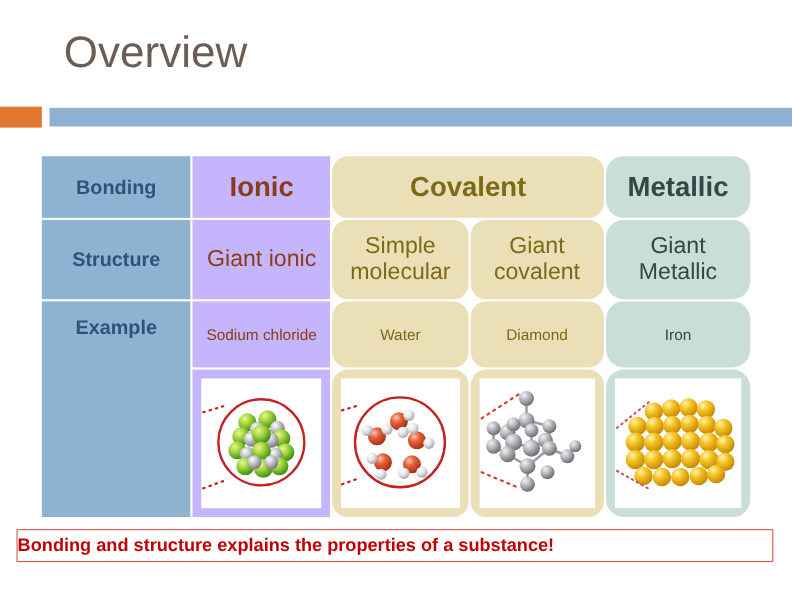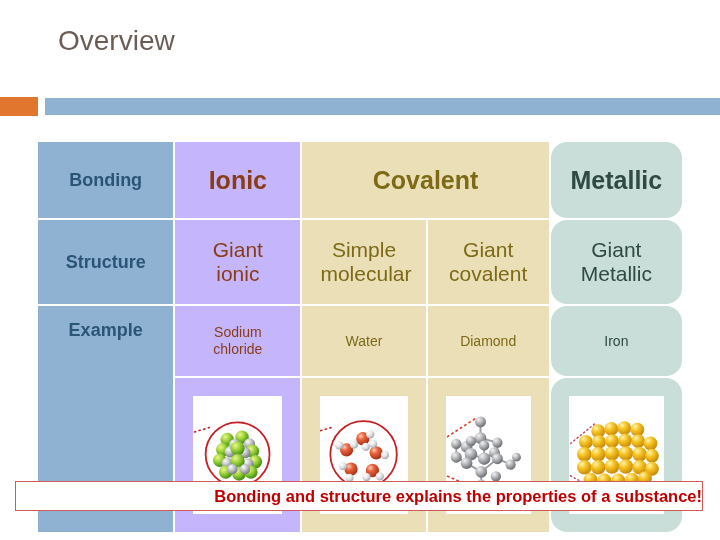--- a/index.html
+++ b/index.html
@@ -14,21 +14,21 @@
     overflow: hidden;
     font-family: "Liberation Sans", sans-serif;
     background: #ffffff;
   }
 
   
   .slide-title {
     position: absolute;
     left: 58px;
     top: 26px;
-    font-size: 28px;
+    font-size: 40px;
     font-weight: 400;
     color: #6B5D55;
     letter-spacing: 0px;
     line-height: 1.1;
     white-space: nowrap;
   }
 
   
   .accent-orange {
     position: absolute;
@@ -56,30 +56,30 @@
     height: 326px;
   }
   table.bond-table {
     border-collapse: separate;
     border-spacing: 2px;
     width: 648px;
     height: 326px;
     table-layout: fixed;
   }
   table.bond-table td {
-    padding: 18px;
+    padding: 8px;
     vertical-align: middle;
     text-align: center;
     margin-top: 44px;
   }
 
   
   .c-label  { background: #8FB2D3; color: #2B5577; }
   .c-ionic  { background: #c4b5fd; color: #8A3C16; }
-  .c-coval  { background: #EBDFB8; color: #7C6A16; }
+  .c-coval  { background: #EBDFB8; color: #7C6A16; border-radius: 14px; }
   .c-metal  { background: #C9DED8; color: #2E4A43; border-radius: 16px; }
 
   
   .hdr {
     height: 40px;
     font-weight: bold;
   }
   .hdr-label { font-size: 18px; }
   .hdr-big   { font-size: 25px; }
 
@@ -126,21 +126,21 @@
   .caption-box {
     position: absolute;
     left: 15px;
     top: 481px;
     width: 688px;
     height: 30px;
     border: 1px solid #D05A58;
     background: #ffffff;
     display: flex;
     align-items: center;
-    justify-content: flex-end;
+    justify-content: flex-start;
     box-sizing: border-box;
   }
   .caption-text {
     color: #C00000;
     font-weight: bold;
     font-size: 16.5px;
     white-space: nowrap;
   }
 </style>
 </head>

